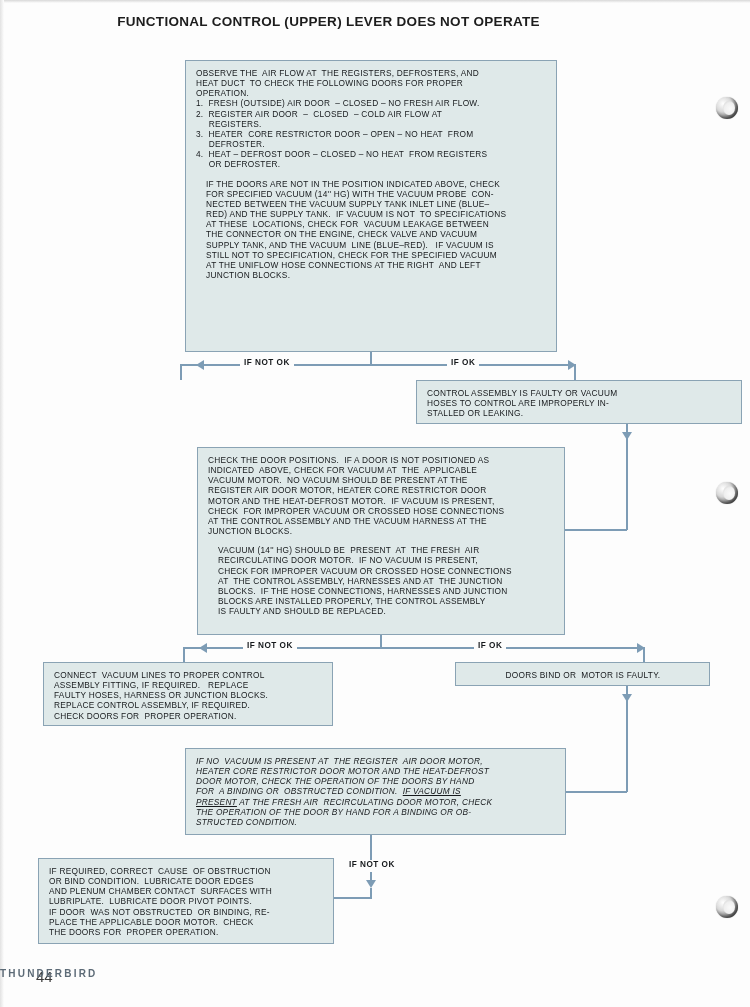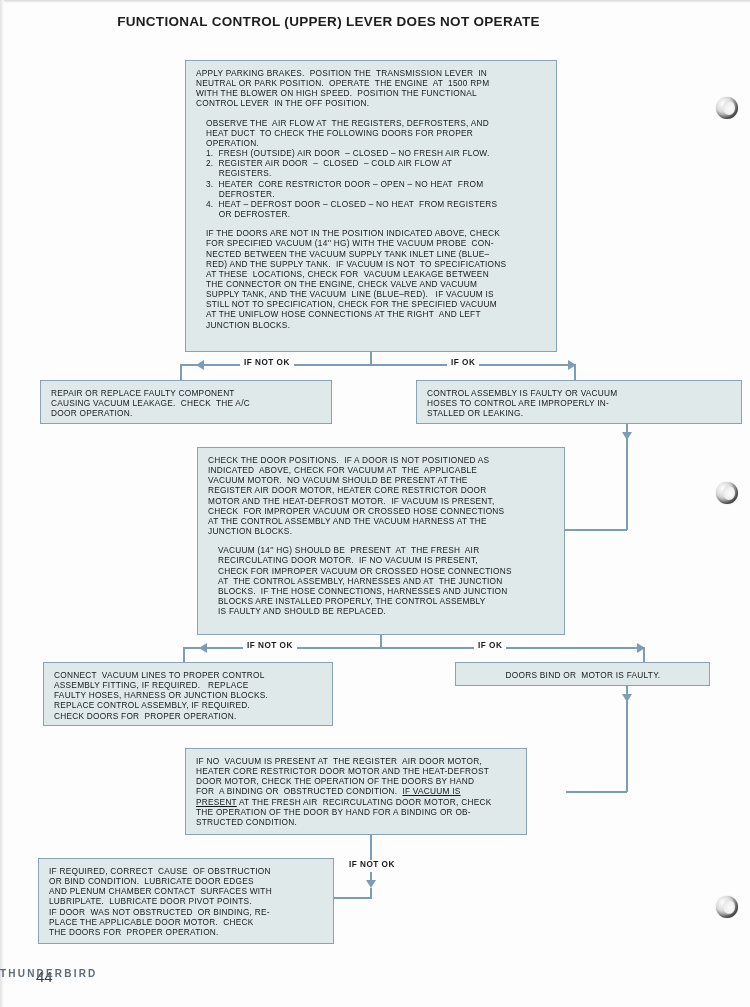--- a/index.html
+++ b/index.html
@@ -144,24 +144,20 @@
 <div id="page">
 
   <div id="scan-edge-top"></div>
   <div id="scan-edge-left"></div>
 
   <div id="title-block">
     <div class="title-line">FUNCTIONAL CONTROL (UPPER) LEVER DOES NOT OPERATE</div>
   </div>
 
   <div class="fbox" style="left:185px; top:60px; width:372px; height:292px;">
-    <p>APPLY PARKING BRAKES.  POSITION THE  TRANSMISSION LEVER  IN
-NEUTRAL OR PARK POSITION.  OPERATE  THE ENGINE  AT  1500 RPM
-WITH THE BLOWER ON HIGH SPEED.  POSITION THE FUNCTIONAL
-CONTROL LEVER  IN THE OFF POSITION.</p>
     <p>OBSERVE THE  AIR FLOW AT  THE REGISTERS, DEFROSTERS, AND
 HEAT DUCT  TO CHECK THE FOLLOWING DOORS FOR PROPER
 OPERATION.
 1.  FRESH (OUTSIDE) AIR DOOR  – CLOSED – NO FRESH AIR FLOW.
 2.  REGISTER AIR DOOR  –  CLOSED  – COLD AIR FLOW AT
      REGISTERS.
 3.  HEATER  CORE RESTRICTOR DOOR – OPEN – NO HEAT  FROM
      DEFROSTER.
 4.  HEAT – DEFROST DOOR – CLOSED – NO HEAT  FROM REGISTERS
      OR DEFROSTER.</p>
@@ -184,25 +180,20 @@
 
   <div class="arrow-left" style="left:196px; top:360px;"></div>
   <div class="branch-label" style="left:240px; top:358px; background:#fdfdfd; padding:0 4px;">IF NOT OK</div>
 
   <div class="arrow-right" style="left:568px; top:360px;"></div>
   <div class="branch-label" style="left:447px; top:358px; background:#fdfdfd; padding:0 4px;">IF OK</div>
 
   <div class="vline" style="left:180px; top:364px; height:16px;"></div>
   <div class="vline" style="left:574px; top:364px; height:16px;"></div>
 
-  <div class="fbox" style="left:40px; top:380px; width:292px; height:44px;">
-    <p>REPAIR OR REPLACE FAULTY COMPONENT
-CAUSING VACUUM LEAKAGE.  CHECK  THE A/C
-DOOR OPERATION.</p>
-  </div>
 
   <div class="fbox" style="left:416px; top:380px; width:326px; height:44px;">
     <p>CONTROL ASSEMBLY IS FAULTY OR VACUUM
 HOSES TO CONTROL ARE IMPROPERLY IN-
 STALLED OR LEAKING.</p>
   </div>
 
   <div class="vline" style="left:626px; top:424px; height:44px;"></div>
   <div class="arrow-down" style="left:622px; top:432px;"></div>
   <div class="vline" style="left:626px; top:440px; height:90px;"></div>
@@ -250,21 +241,21 @@
 FAULTY HOSES, HARNESS OR JUNCTION BLOCKS.
 REPLACE CONTROL ASSEMBLY, IF REQUIRED.
 CHECK DOORS FOR  PROPER OPERATION.</p>
   </div>
 
   <div class="vline" style="left:626px; top:686px; height:44px;"></div>
   <div class="arrow-down" style="left:622px; top:694px;"></div>
   <div class="vline" style="left:626px; top:700px; height:92px;"></div>
   <div class="hline" style="left:566px; top:791px; width:61px;"></div>
 
-  <div class="fbox" style="left:185px; top:748px; width:342px; height:87px;">
+  <div class="fbox" style="left:185px; top:748px; width:381px; height:87px;font-style:italic;">
     <p><span>IF NO  VACUUM IS PRESENT AT  THE REGISTER  AIR DOOR MOTOR,
 HEATER CORE RESTRICTOR DOOR MOTOR AND THE HEAT-DEFROST
 DOOR MOTOR, CHECK THE OPERATION OF THE DOORS BY HAND
 FOR  A BINDING OR  OBSTRUCTED CONDITION.  </span><span class="underline">IF VACUUM IS
 PRESENT</span><span> AT THE FRESH AIR  RECIRCULATING DOOR MOTOR, CHECK
 THE OPERATION OF THE DOOR BY HAND FOR A BINDING OR OB-
 STRUCTED CONDITION.</span></p>
   </div>
 
   <div class="vline" style="left:370px; top:835px; height:27px;"></div>

